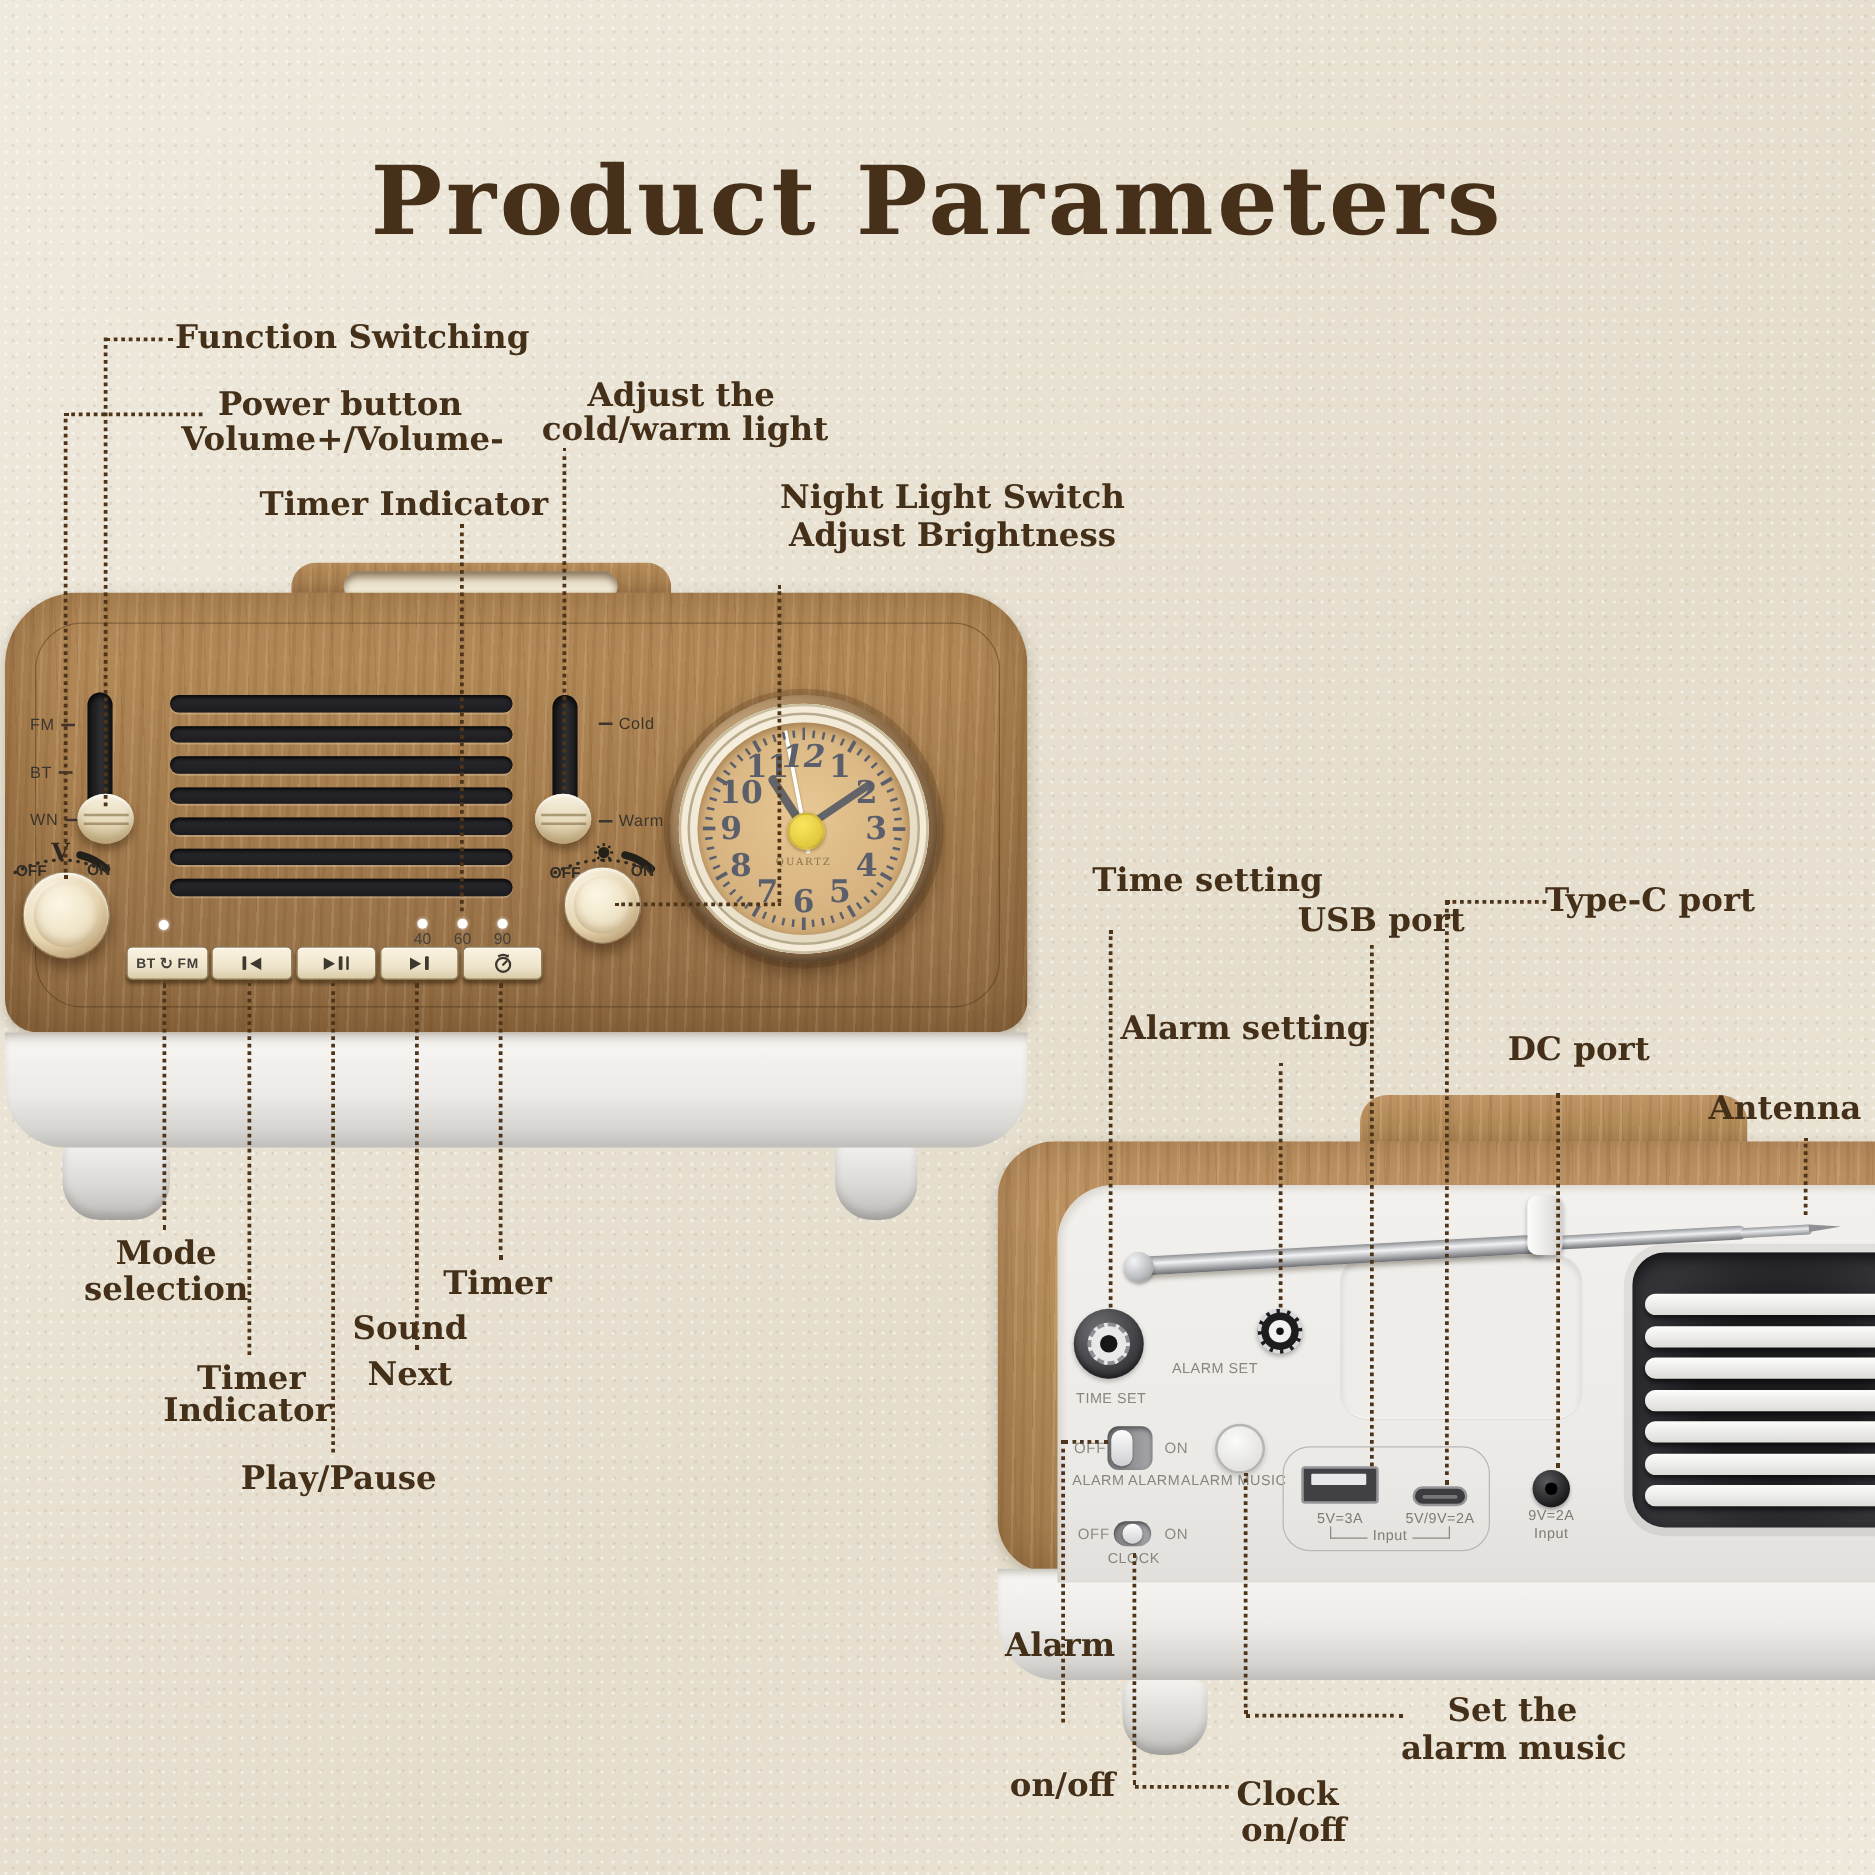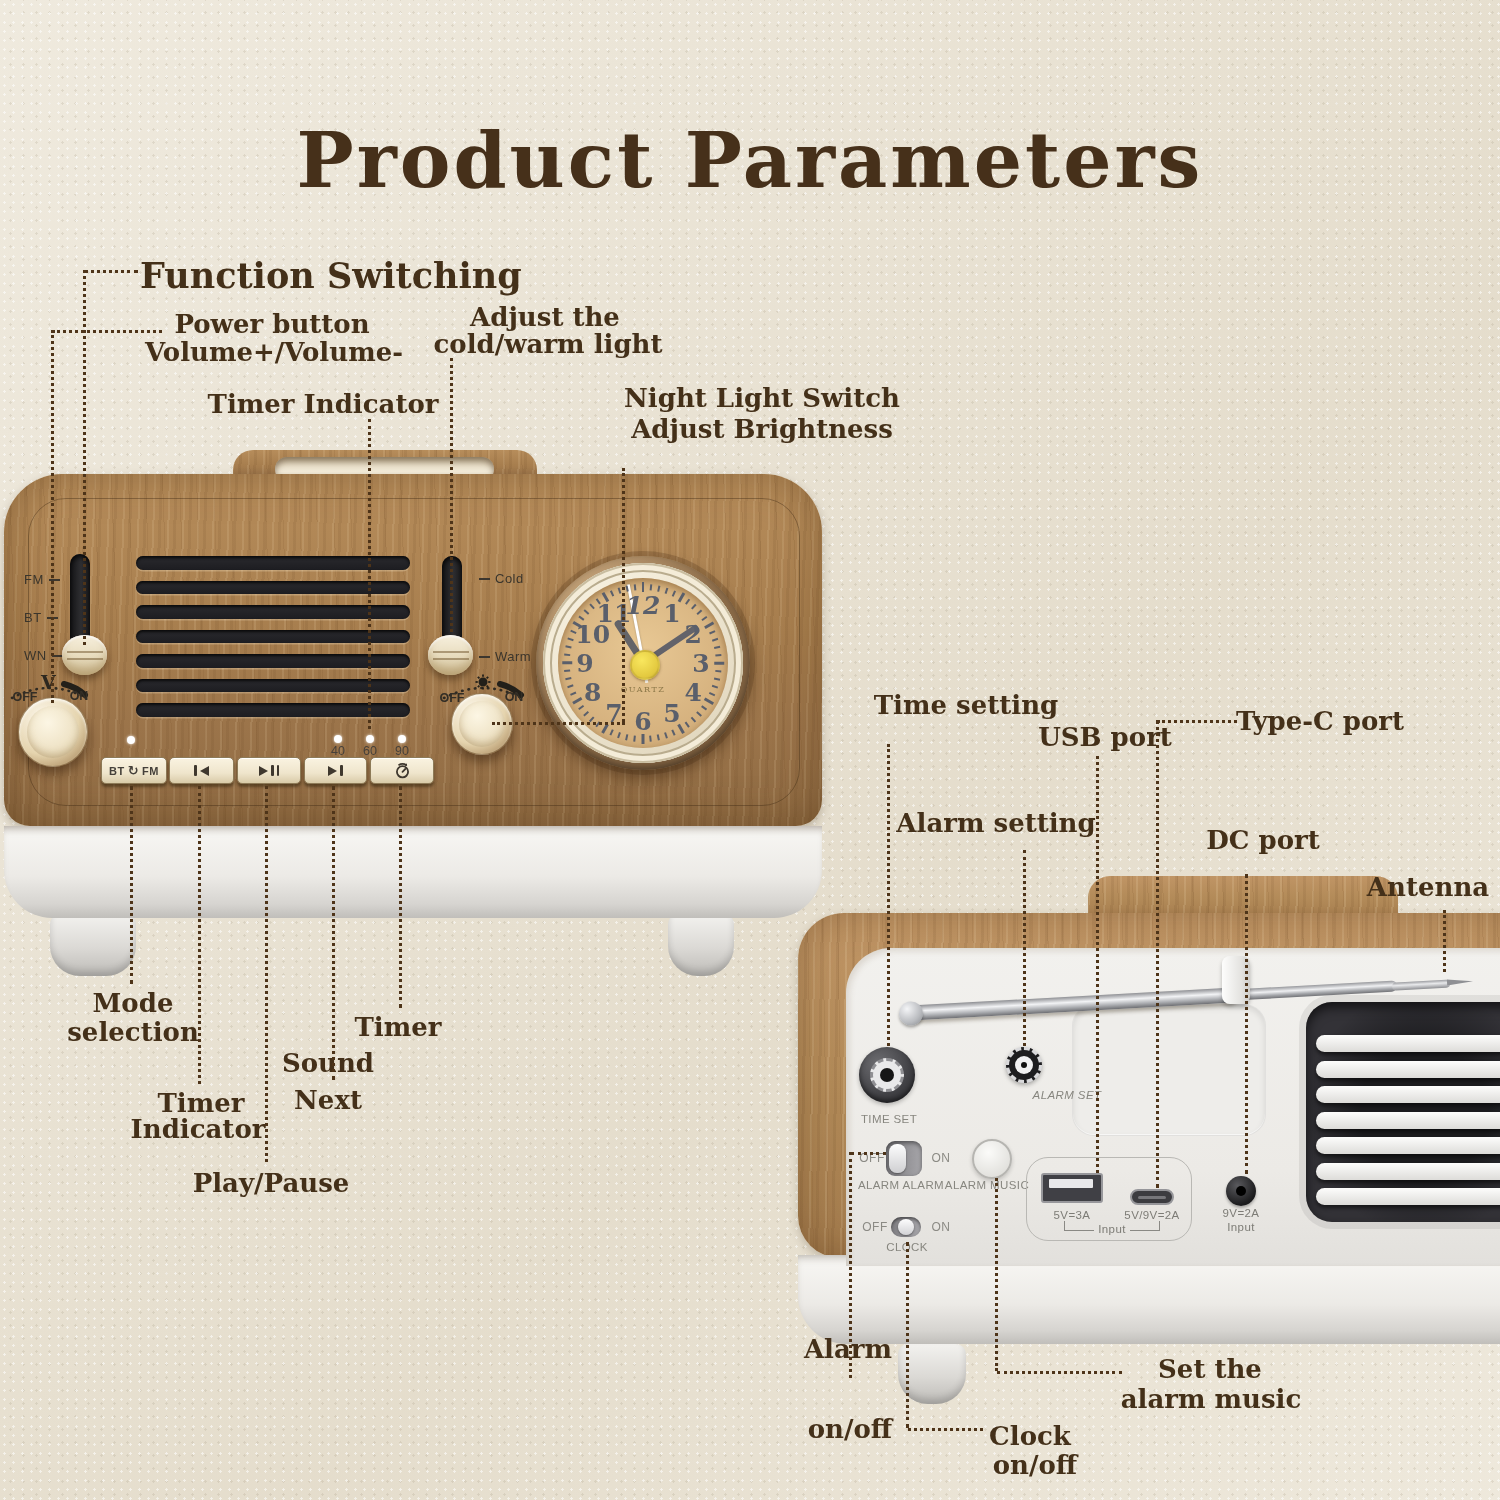--- a/index.html
+++ b/index.html
@@ -12,21 +12,21 @@
       linear-gradient(135deg, rgba(255,255,255,.25), rgba(190,178,155,.12) 60%, rgba(255,255,255,.2));
     background-size:9px 9px, 13px 13px, 100% 100%;
     background-position:0 0, 4px 6px, 0 0;}
   .title{position:absolute;left:0;right:0;top:116px;text-align:center;
     font-family:"DejaVu Serif","Liberation Serif",serif;font-weight:800;font-size:76px;
     color:#46301a;letter-spacing:3px;}
   
   .co{position:absolute;font-family:"DejaVu Serif","Liberation Serif",serif;font-weight:600;
       font-size:26px;color:#443019;white-space:nowrap;transform:translateX(-50%);}
   .co-left{position:absolute;font-family:"DejaVu Serif","Liberation Serif",serif;font-weight:600;
-      font-size:35px;color:#443019;white-space:nowrap;}
+      font-size:26px;color:#443019;white-space:nowrap;}
   
   .vl{position:absolute;width:0;border-left:3px dotted #4e3419;}
   .hl{position:absolute;height:0;border-top:3px dotted #4e3419;}
   
   .wood{background:
     repeating-linear-gradient(92deg, rgba(255,233,195,.12) 0 2px, rgba(0,0,0,0) 2px 6px, rgba(92,58,25,.10) 6px 9px, rgba(0,0,0,0) 9px 15px),
     repeating-linear-gradient(88deg, rgba(118,78,38,.14) 0 1px, transparent 1px 17px),
     linear-gradient(180deg,#b78d5b,#a77e4e 45%,#9b744a 72%,#8e6a42);}
   .wood2{background:
     repeating-linear-gradient(91deg, rgba(255,236,200,.14) 0 2px, rgba(0,0,0,0) 2px 7px, rgba(95,60,26,.10) 7px 10px, rgba(0,0,0,0) 10px 16px),
@@ -349,21 +349,21 @@
     <div style="position:absolute;inset:11px;border-radius:50%;background:#e9e9ea;border:3px dashed #8f8f93;"></div>
     <div style="position:absolute;inset:21px;border-radius:50%;background:#161616;"></div>
   </div>
   <div class="blab" style="left:889px;top:1113px;">TIME SET</div>
 
   <div style="position:absolute;left:1006px;top:1047px;width:36px;height:36px;border-radius:50%;
        background:#1d1d1f;border:3px dashed #d9d9db;box-sizing:border-box;box-shadow:0 2px 4px rgba(0,0,0,.3);">
     <div style="position:absolute;inset:6px;border-radius:50%;background:#f1f1f2;"></div>
     <div style="position:absolute;inset:12px;border-radius:50%;background:#111;"></div>
   </div>
-  <div class="blab" style="left:1067px;top:1089px;font-style:italic;">ALARM SET</div>
+  <div class="blab" style="left:972px;top:1089px;">ALARM SET</div>
 
   <div class="bonoff" style="left:872px;top:1151px;">OFF</div>
   <div class="bonoff" style="left:941px;top:1151px;">ON</div>
   <div style="position:absolute;left:886px;top:1141px;width:36px;height:35px;border-radius:9px;
        background:linear-gradient(90deg,#7b7a7e,#a7a6aa);box-shadow:inset 0 2px 4px rgba(0,0,0,.45);">
     <div style="position:absolute;left:3px;top:3px;width:17px;height:29px;border-radius:8px;background:linear-gradient(180deg,#fdfdfd,#cfcfd2);box-shadow:0 1px 2px rgba(0,0,0,.4);"></div>
   </div>
   <div class="blab" style="left:901px;top:1179px;">ALARM ALARM</div>
 
   <div style="position:absolute;left:972px;top:1139px;width:36px;height:36px;border-radius:50%;
@@ -418,21 +418,21 @@
 <div class="co" style="left:1263px;top:825px;">DC port</div>
 <div class="co" style="left:1428px;top:872px;">Antenna</div>
 <div class="co" style="left:133px;top:988px;">Mode</div>
 <div class="co" style="left:133px;top:1017px;">selection</div>
 <div class="co" style="left:201px;top:1088px;">Timer</div>
 <div class="co" style="left:198px;top:1114px;">Indicator</div>
 <div class="co" style="left:328px;top:1085px;">Next</div>
 <div class="co" style="left:328px;top:1048px;">Sound</div>
 <div class="co" style="left:271px;top:1168px;">Play/Pause</div>
 <div class="co" style="left:398px;top:1012px;">Timer</div>
-<div class="co" style="left:848px;top:1334px;">Alarm</div>
+<div class="co" style="left:848px;top:1302px;">Alarm</div>
 <div class="co" style="left:850px;top:1414px;">on/off</div>
 <div class="co" style="left:1030px;top:1421px;">Clock</div>
 <div class="co" style="left:1035px;top:1450px;">on/off</div>
 <div class="co" style="left:1210px;top:1354px;">Set the</div>
 <div class="co" style="left:1211px;top:1384px;">alarm music</div>
 
 <div class="hl" style="left:84px;top:270px;width:54px;"></div>
 <div class="vl" style="left:83px;top:270px;height:375px;"></div>
 <div class="hl" style="left:52px;top:330px;width:110px;"></div>
 <div class="vl" style="left:51px;top:330px;height:373px;"></div>

